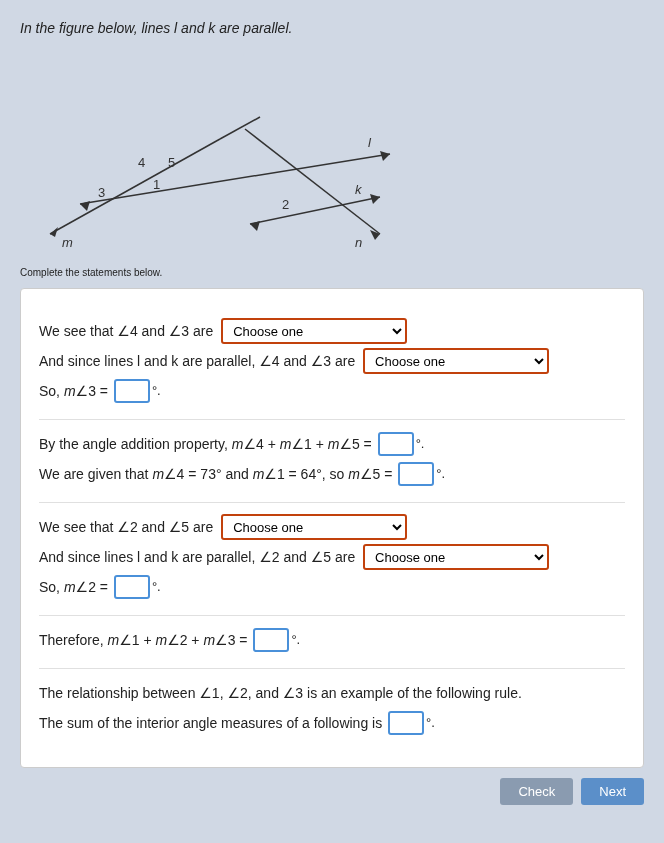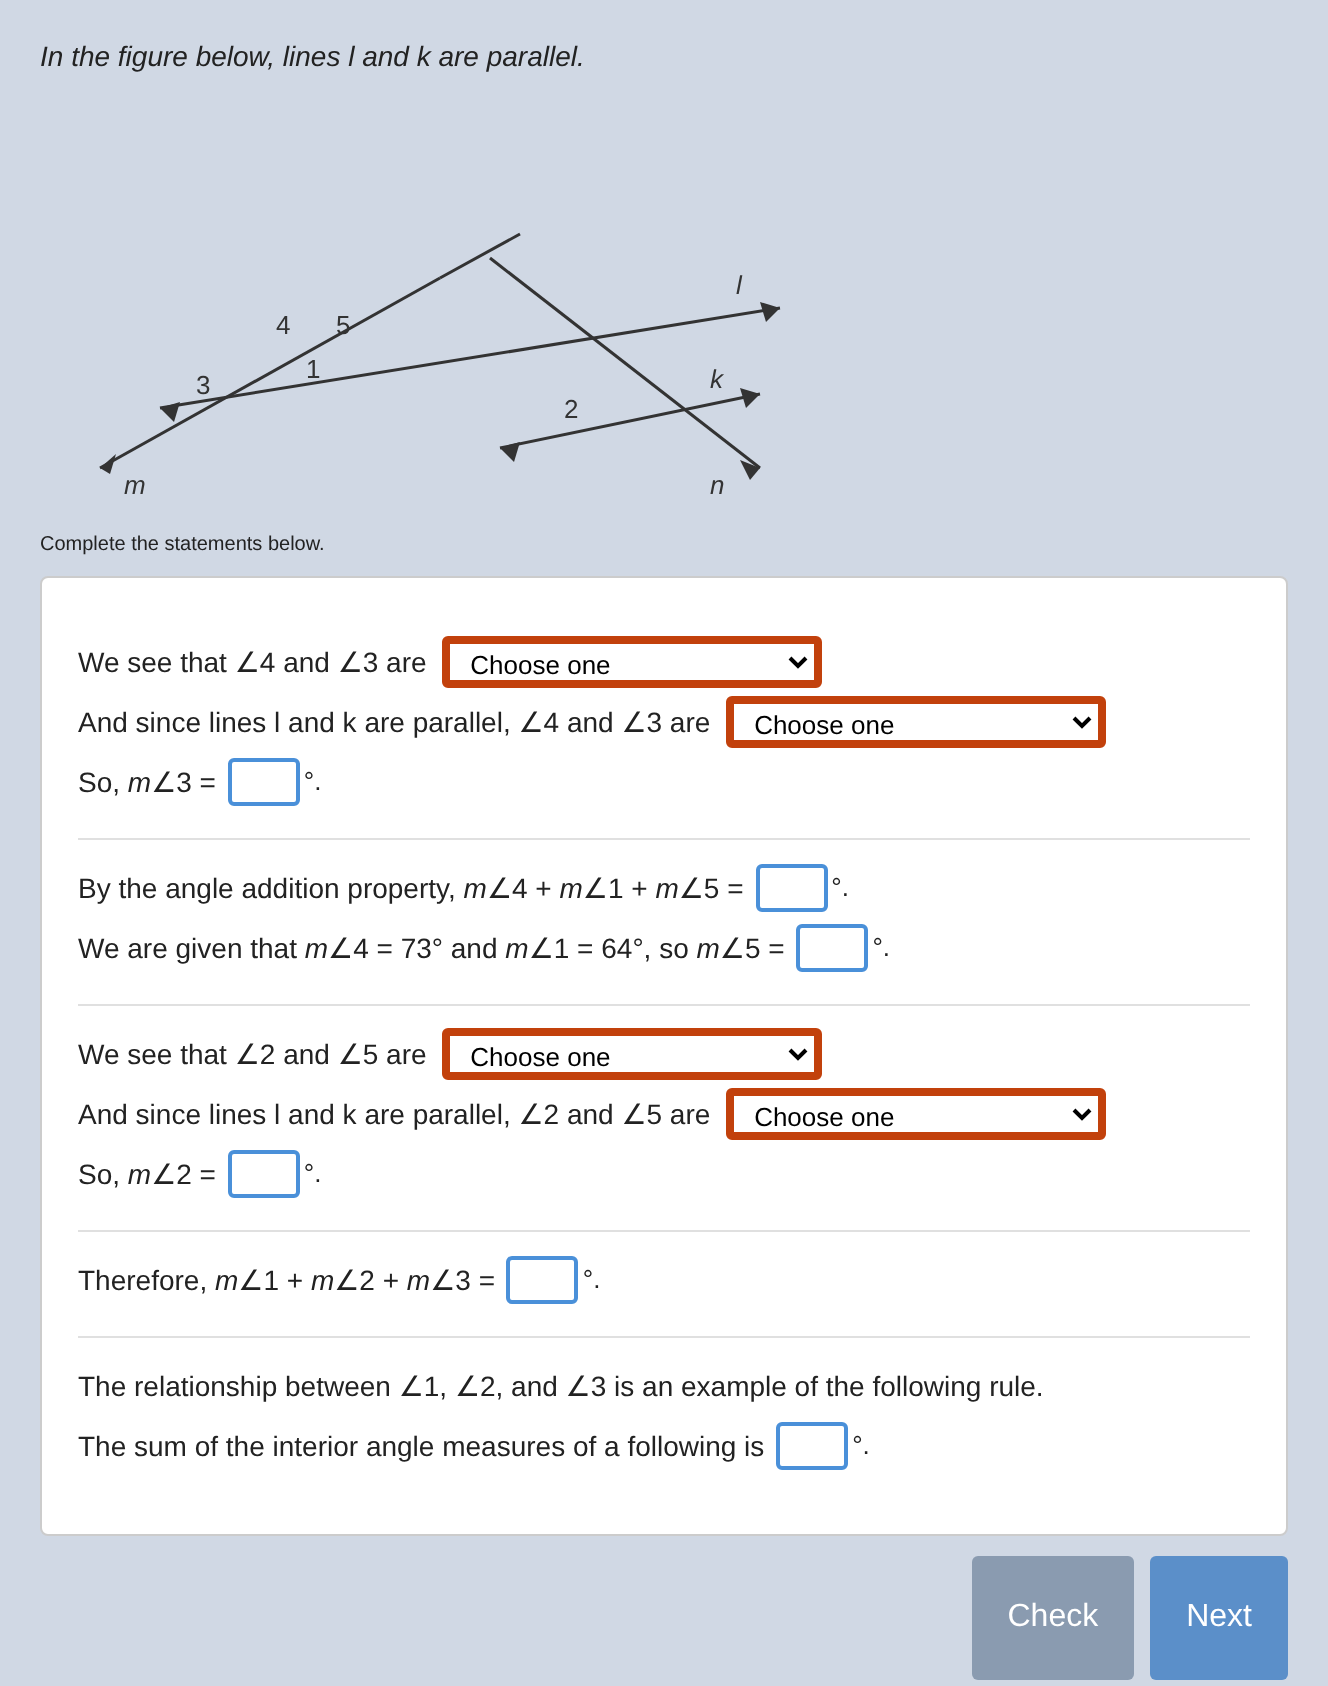--- a/index.html
+++ b/index.html
@@ -50,21 +50,21 @@
       align-items: center;
       flex-wrap: wrap;
       line-height: 2;
       font-size: 14px;
       margin-bottom: 2px;
     }
     .card-row .math {
       font-style: italic;
     }
     select {
-      border: 4px solid #c2410c;
+      border: 2px solid #c2410c;
       border-radius: 3px;
       padding: 2px 20px 2px 6px;
       font-size: 13px;
       background: #fff;
       cursor: pointer;
       margin: 0 4px;
       appearance: auto;
       height: 26px;
     }
     .input-box {
@@ -91,22 +91,22 @@
       display: flex;
       justify-content: flex-end;
       margin-top: 10px;
       gap: 8px;
     }
     .btn {
       background: #5b8fc9;
       color: #fff;
       border: none;
       border-radius: 3px;
-      padding: 22px 18px;
-      font-size: 16px;
+      padding: 6px 18px;
+      font-size: 13px;
       cursor: pointer;
     }
     .btn-secondary {
       background: #8a9bb0;
     }
   </style>
 </head>
 <body>
 
 <div class="intro-text">

